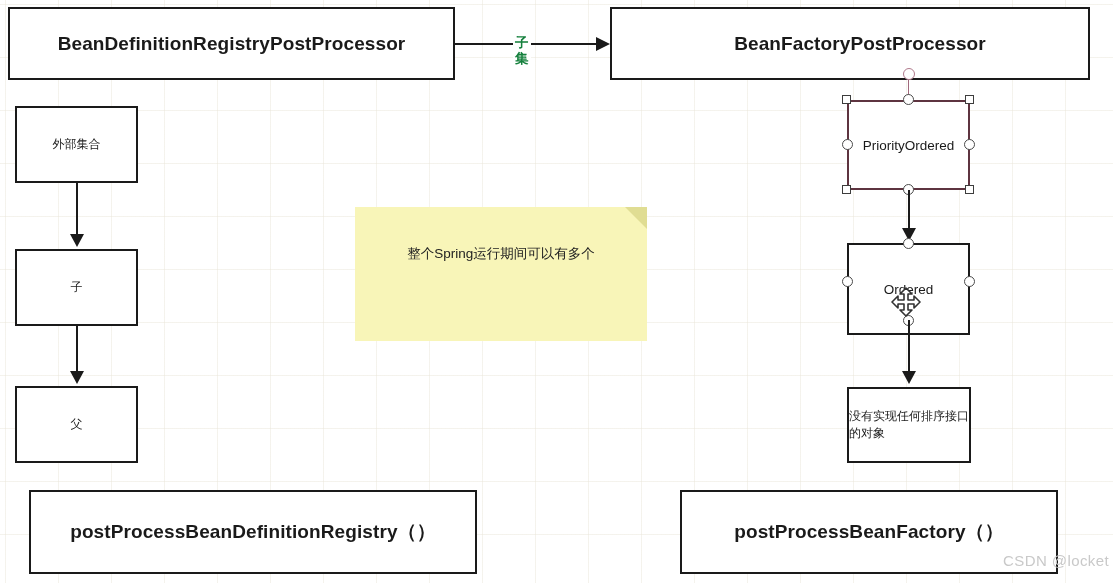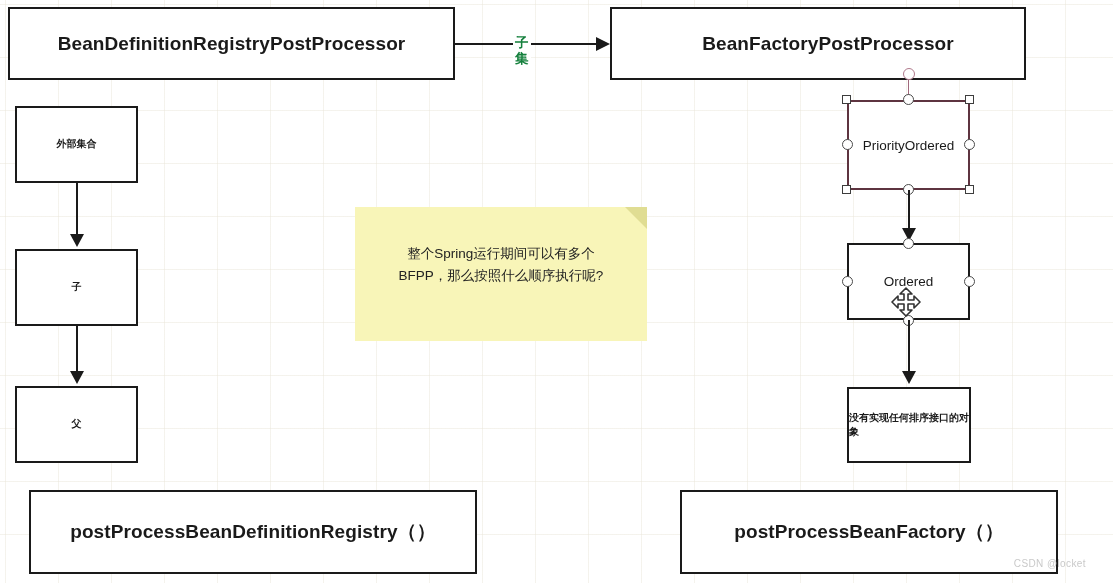--- a/index.html
+++ b/index.html
@@ -40,40 +40,40 @@
   .node-title {
     font-weight: bold;
     font-size: 19px;
     letter-spacing: 0.1px;
   }
   .node-plain {
     font-size: 13.5px;
     font-weight: normal;
   }
   .node-cn {
-    font-size: 10px;
-    font-weight: bold;
+    font-size: 12px;
+    font-weight: normal;
     line-height: 1.45;
   }
 
   
   #box-bdrpp   { left: 8px;   top: 7px;   width: 447px; height: 73px; }
-  #box-bfpp    { left: 610px; top: 7px;   width: 416px; height: 73px; padding-left: 20px; }
+  #box-bfpp    { left: 610px; top: 7px;   width: 480px; height: 73px; padding-left: 20px; }
   #box-ppbdr   { left: 16px;  top: 490px; width: 448px; height: 84px; margin-left: 13px; }
   #box-ppbf    { left: 680px; top: 490px; width: 378px; height: 84px; }
 
   
   #box-waibu   { left: 15px;  top: 106px; width: 123px; height: 77px; }
   #box-zi      { left: 15px;  top: 249px; width: 123px; height: 77px; }
   #box-fu      { left: 15px;  top: 386px; width: 123px; height: 77px; }
 
   
   #box-priorityordered { left: 847px; top: 100px; width: 123px; height: 90px;
                           border-color: #5e3440; }
-  #box-ordered         { left: 847px; top: 243px; width: 123px; height: 77px; }
+  #box-ordered         { left: 847px; top: 243px; width: 123px; height: 92px; }
   #box-noorder         { left: 847px; top: 387px; width: 124px; height: 76px; }
 
   
   .edge { position: absolute; }
   .edge-line-v {
     position: absolute;
     width: 0;
     border-left: 2px solid #1a1a1a;
   }
   .edge-line-h {
@@ -164,23 +164,23 @@
   
   #move-cursor {
     position: absolute;
     left: 891px; top: 287px;
     width: 30px; height: 30px;
   }
 
   
   #watermark {
     position: absolute;
-    right: 27px;
+    right: 4px;
     bottom: 14px;
-    font-size: 10px;
+    font-size: 15px;
     color: #c9c9c9;
     letter-spacing: 0.4px;
     user-select: none;
   }
 </style>
 </head>
 <body>
 
 <div id="canvas">
 
@@ -266,21 +266,20 @@
   </div>
 
   <div class="node" id="box-noorder">
     <span class="node-cn">没有实现任何排序接口的对象</span>
   </div>
 
   <div id="note">
     <div class="note-fold"></div>
     <div class="note-text">
       <div>整个Spring运行期间可以有多个</div>
-      <div>BFPP，那么按照什么顺序执行呢?</div>
     </div>
   </div>
 
   <div class="node" id="box-ppbdr">
     <span class="node-title">postProcessBeanDefinitionRegistry（）</span>
   </div>
 
   <div class="node" id="box-ppbf">
     <span class="node-title">postProcessBeanFactory（）</span>
   </div>

